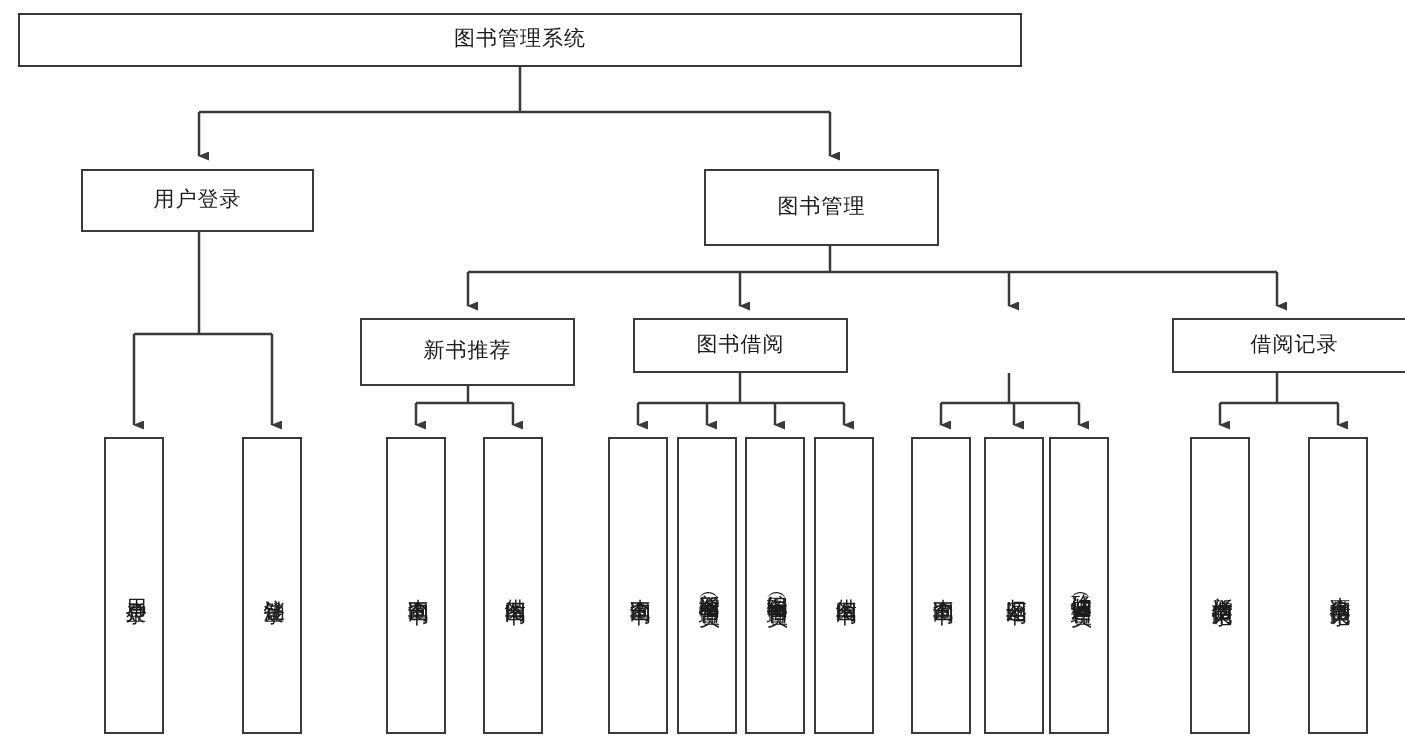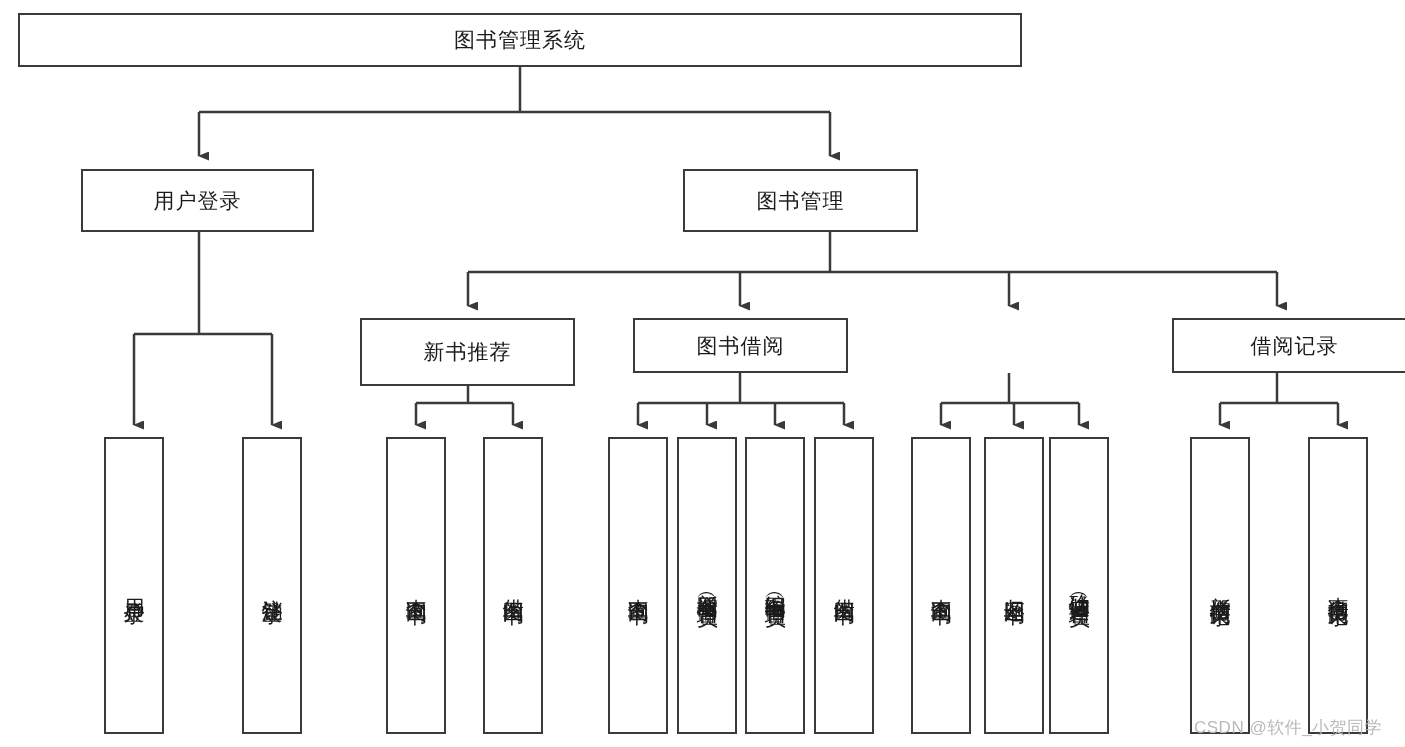--- a/index.html
+++ b/index.html
@@ -9,20 +9,21 @@
   }
   body {
     font-family: "Liberation Sans", "DejaVu Sans", sans-serif;
   }
   #stage {
     position: relative;
     width: 1405px;
     height: 747px;
     background: #ffffff;
     overflow: hidden;
+    font-family: Liberation Mono, monospace;
   }
   svg#wires {
     position: absolute;
     left: 0;
     top: 0;
     width: 1405px;
     height: 747px;
     pointer-events: none;
   }
   .node {
@@ -120,21 +121,21 @@
     </g>
   </svg>
 
   <div class="node horiz" style="left:18px; top:13px; width:1004px; height:54px;">
     <span>图书管理系统</span>
   </div>
 
   <div class="node horiz" style="left:81px; top:169px; width:233px; height:63px;">
     <span>用户登录</span>
   </div>
-  <div class="node horiz" style="left:683px; top:169px; width:235px; height:63px;text-align:right;">
+  <div class="node horiz" style="left:704px; top:169px; width:235px; height:77px;text-align:right;">
     <span>图书管理</span>
   </div>
 
   <div class="node horiz" style="left:360px; top:318px; width:215px; height:68px;">
     <span>新书推荐</span>
   </div>
   <div class="node horiz" style="left:633px; top:318px; width:215px; height:55px;justify-content:center;">
     <span>图书借阅</span>
   </div>
   <div class="node horiz" style="left:1172px; top:318px; width:245px; height:55px;">
@@ -178,15 +179,14 @@
     <span class="vtext">确认归还（管理员）</span>
   </div>
 
   <div class="node vert" style="left:1190px; top:437px; width:60px; height:297px;">
     <span class="vtext">新增借阅记录</span>
   </div>
   <div class="node vert" style="left:1308px; top:437px; width:60px; height:297px;">
     <span class="vtext">查询借阅记录</span>
   </div>
 
-  <div class="watermark" style="left:1194px; top:716px;">CSDN @软件_小贺同学</div>
 
 </div>
 
 </body></html>

